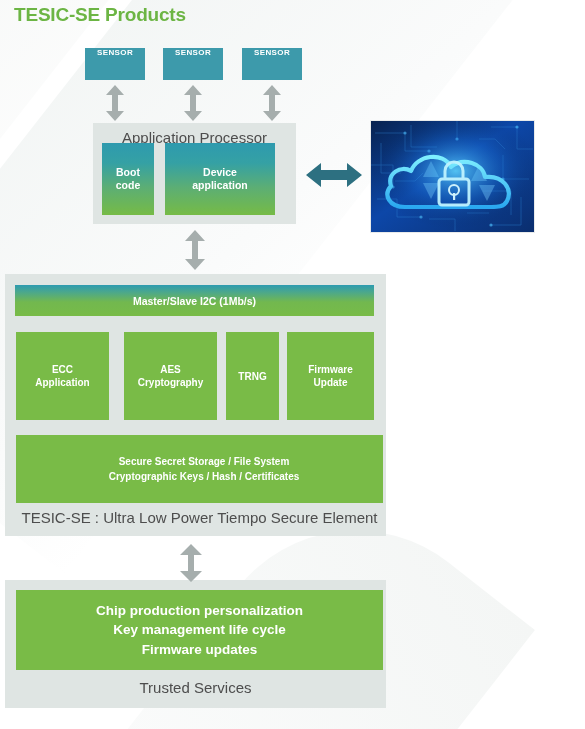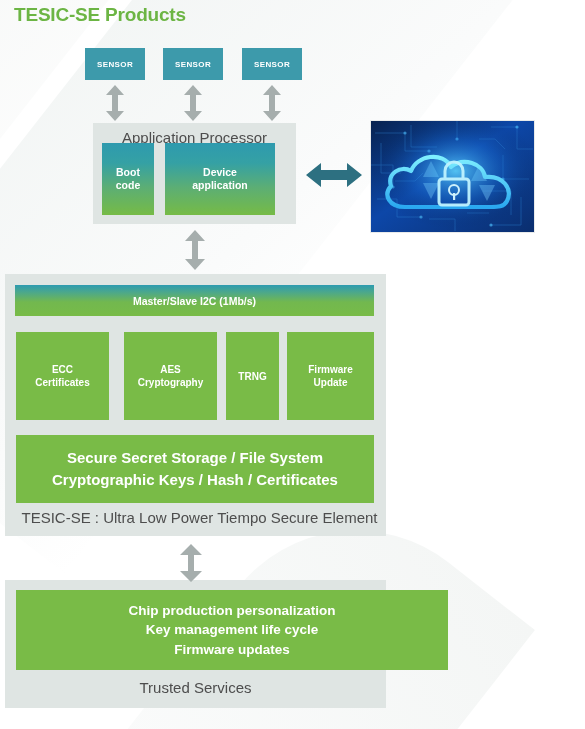--- a/index.html
+++ b/index.html
@@ -80,21 +80,20 @@
 
   
   .sensor {
     position: absolute;
     background: #3d9aab;
     color: #ffffff;
     font-size: 8px;
     font-weight: bold;
     letter-spacing: 0.4px;
     display: flex;
-    align-items: center;
     justify-content: center;
     z-index: 4;
   }
 
   
   .grad-box {
     position: absolute;
     background: linear-gradient(180deg, #2e9aae 0%, #35a1a4 28%, #5cae74 62%, #76bb46 100%);
     color: #ffffff;
     font-size: 10.5px;
@@ -127,22 +126,23 @@
     font-size: 10px;
     font-weight: bold;
     line-height: 1.3;
     text-align: center;
     display: flex;
     align-items: center;
     justify-content: center;
     z-index: 4;
   }
   .green-wide {
-    font-size: 15px;
+    font-size: 10px;
     line-height: 1.5;
+    padding-left: 9px;
   }
   .green-trusted {
     font-size: 13.5px;
     line-height: 1.45;
   }
 
   
   .arrow {
     position: absolute;
     z-index: 3;
@@ -287,21 +287,21 @@
   <div class="panel" style="left:5px; top:274px; width:381px; height:262px;">
     <div class="panel-caption" style="bottom:10px;padding-left:8px;">TESIC-SE : Ultra Low Power Tiempo Secure Element</div>
   </div>
 
   <div class="grad-bar" style="left:15px; top:285px; width:359px; height:31px;">
     <span>Master/Slave I2C (1Mb/s)</span>
   </div>
 
   <div class="green-box" style="left:16px; top:332px; width:93px; height:88px;">
     <span style="white-space:pre-line;">ECC
-Certificates</span>
+Application</span>
   </div>
   <div class="green-box" style="left:124px; top:332px; width:93px; height:88px;">
     <span style="white-space:pre-line;">AES
 Cryptography</span>
   </div>
   <div class="green-box" style="left:226px; top:332px; width:53px; height:88px;">
     <span style="white-space:pre-line;">TRNG</span>
   </div>
   <div class="green-box" style="left:287px; top:332px; width:87px; height:88px;">
     <span style="white-space:pre-line;">Firmware
@@ -315,19 +315,19 @@
 
   <div class="arrow" style="left:179px; top:544px;">
     <svg width="24" height="38" viewBox="0 0 24 38">
       <polygon points="12,0 23,11 15,11 15,27 23,27 12,38 1,27 9,27 9,11 1,11" fill="#a6aead"></polygon>
     </svg>
   </div>
 
   <div class="panel" style="left:5px; top:580px; width:381px; height:128px;">
     <div class="panel-caption" style="bottom:12px;">Trusted Services</div>
   </div>
-  <div class="green-box green-trusted" style="left:16px; top:590px; width:432px; height:80px;">
+  <div class="green-box green-trusted" style="left:16px; top:590px; width:367px; height:80px;">
     <span style="white-space:pre-line;">Chip production personalization
 Key management life cycle
 Firmware updates</span>
   </div>
 
 </div>
 
 </body></html>

